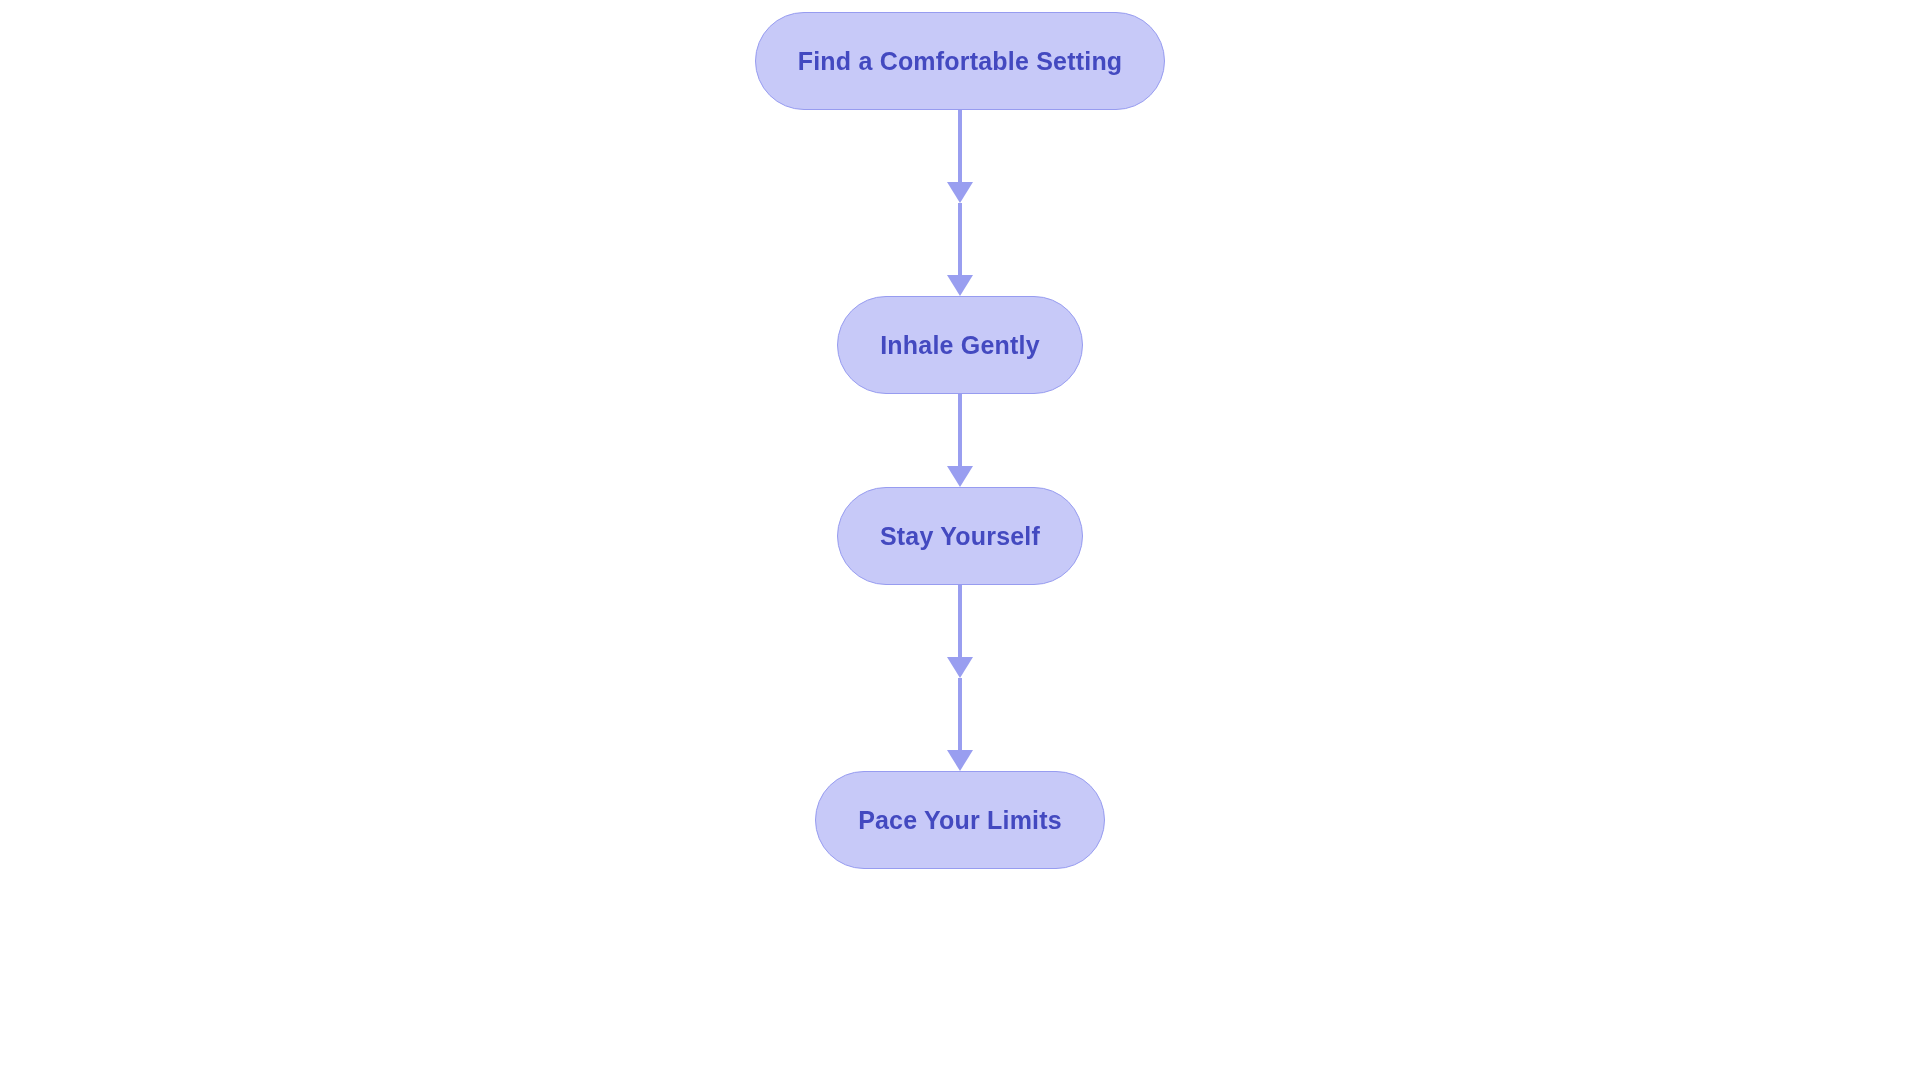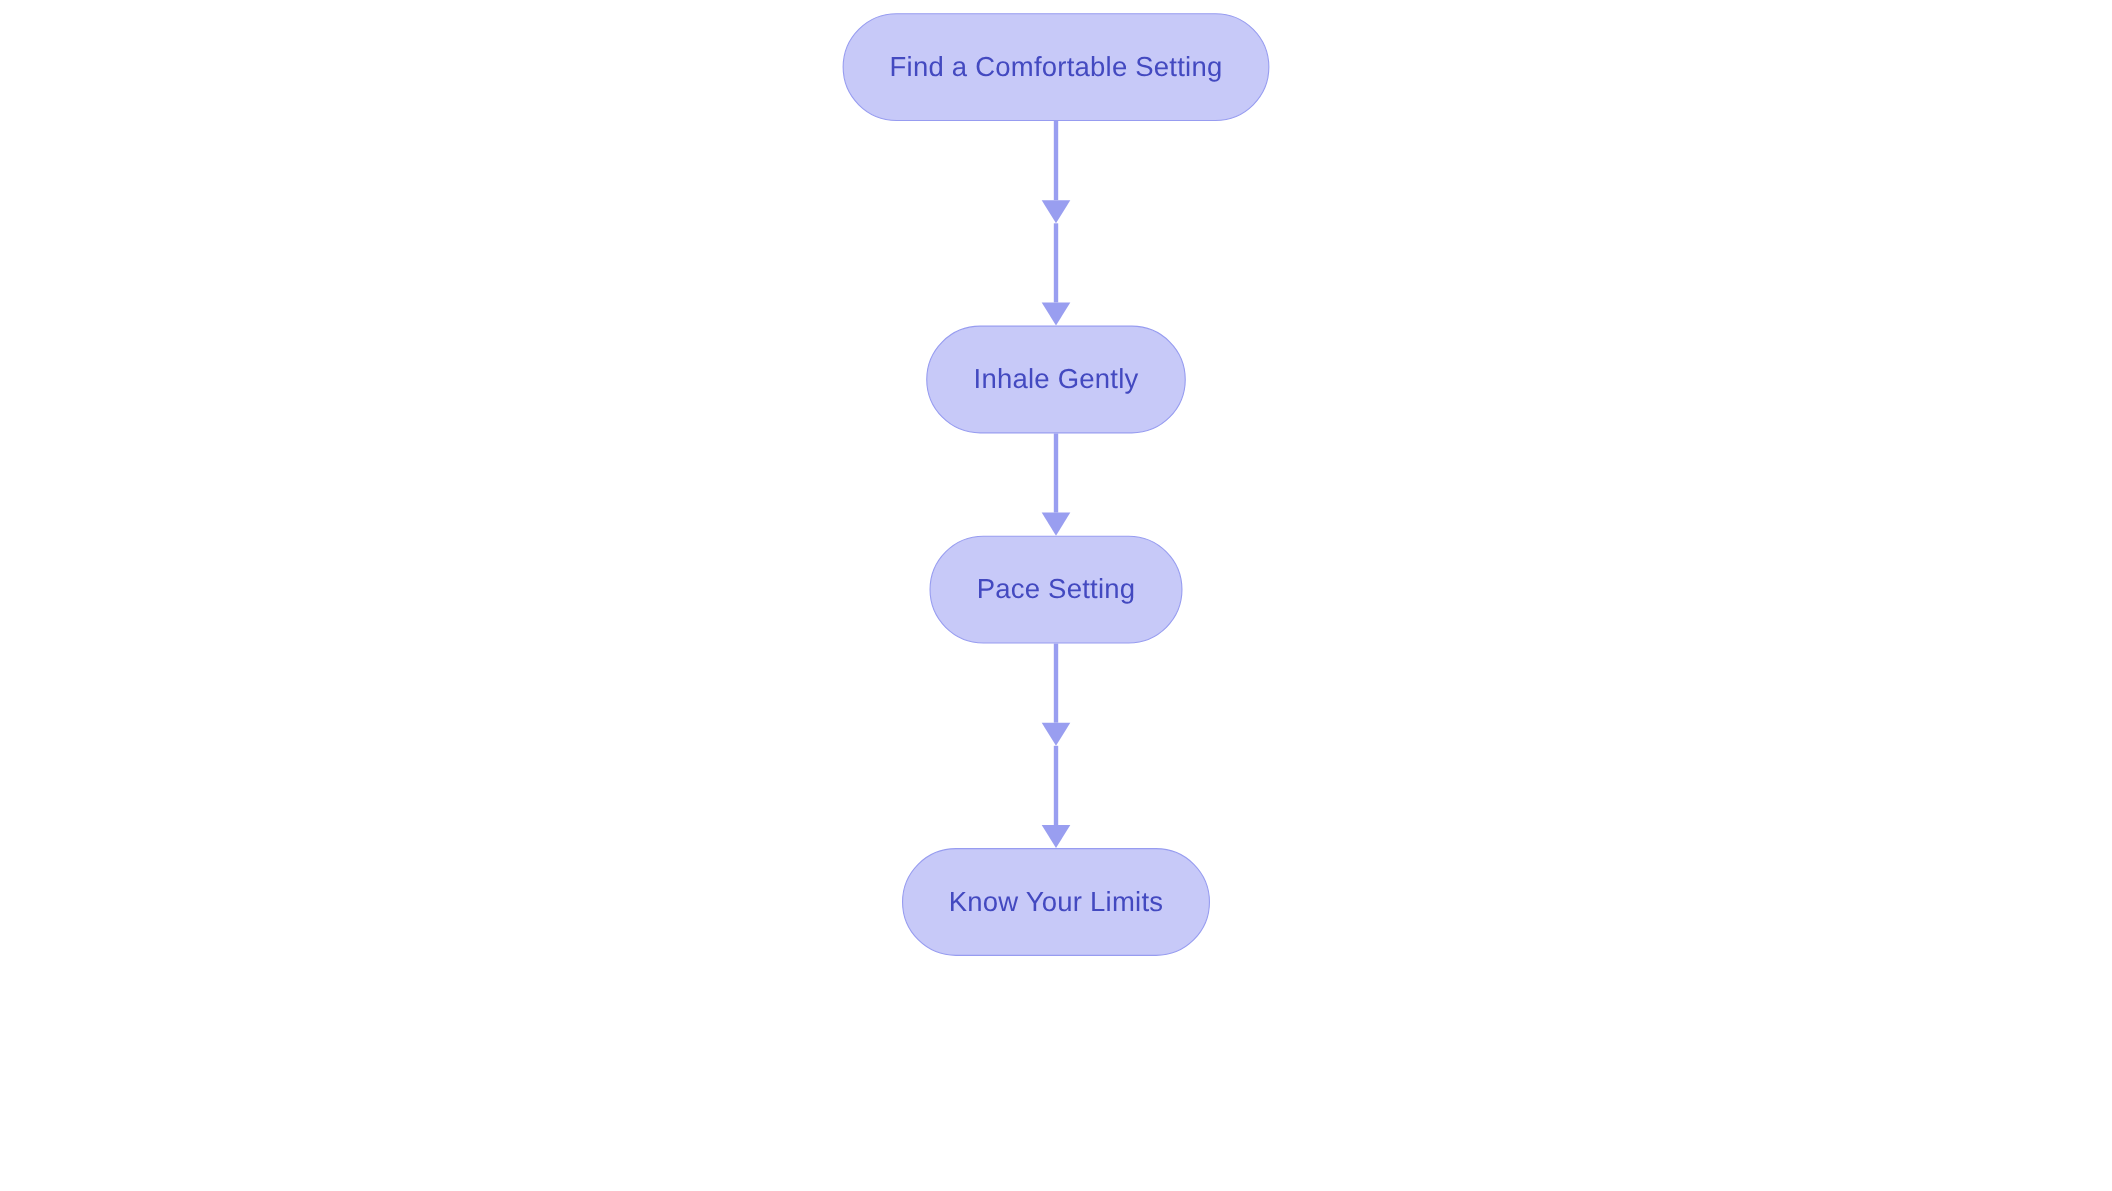--- a/index.html
+++ b/index.html
@@ -32,20 +32,21 @@
     border-radius: 49px;
     background: var(--node-fill, #c7c9f8);
     border: 1.5px solid var(--node-border, #979cf0);
     color: var(--node-text, #4349c0);
     font-size: 25px;
     letter-spacing: 0.2px;
     display: inline-flex;
     align-items: center;
     justify-content: center;
     white-space: nowrap;
+    font-weight: bold;
   }
   .flow-arrow {
     height: 93px;
     display: flex;
     flex-direction: column;
     align-items: center;
   }
   .flow-arrow .shaft {
     width: 3.5px;
     flex: 1 1 auto;
@@ -84,32 +85,32 @@
     <div class="flow-node">
       <span>Inhale Gently</span>
     </div>
 
     <div class="flow-arrow">
       <div class="shaft"></div>
       <div class="head"></div>
     </div>
 
     <div class="flow-node">
-      <span>Pace Setting</span>
+      <span>Stay Yourself</span>
     </div>
 
     <div class="flow-arrow">
       <div class="shaft"></div>
       <div class="head"></div>
     </div>
 
 
     <div class="flow-arrow">
       <div class="shaft"></div>
       <div class="head"></div>
     </div>
 
     <div class="flow-node">
-      <span>Know Your Limits</span>
+      <span>Pace Your Limits</span>
     </div>
 
   </div>
 </div>
 
 </body></html>

